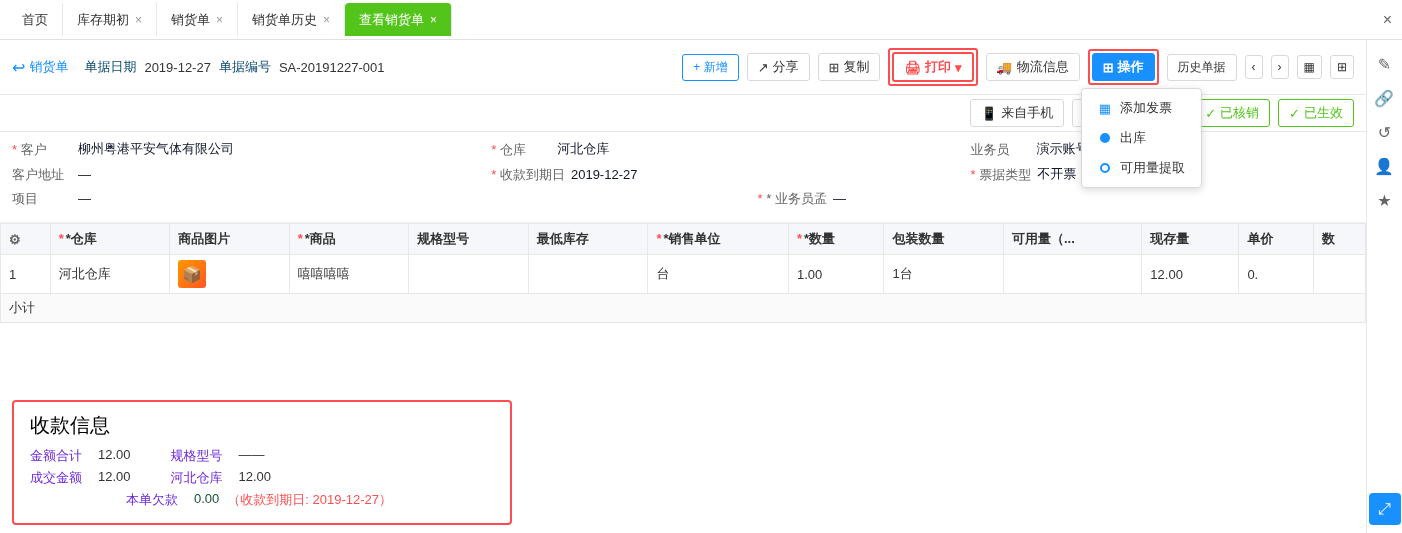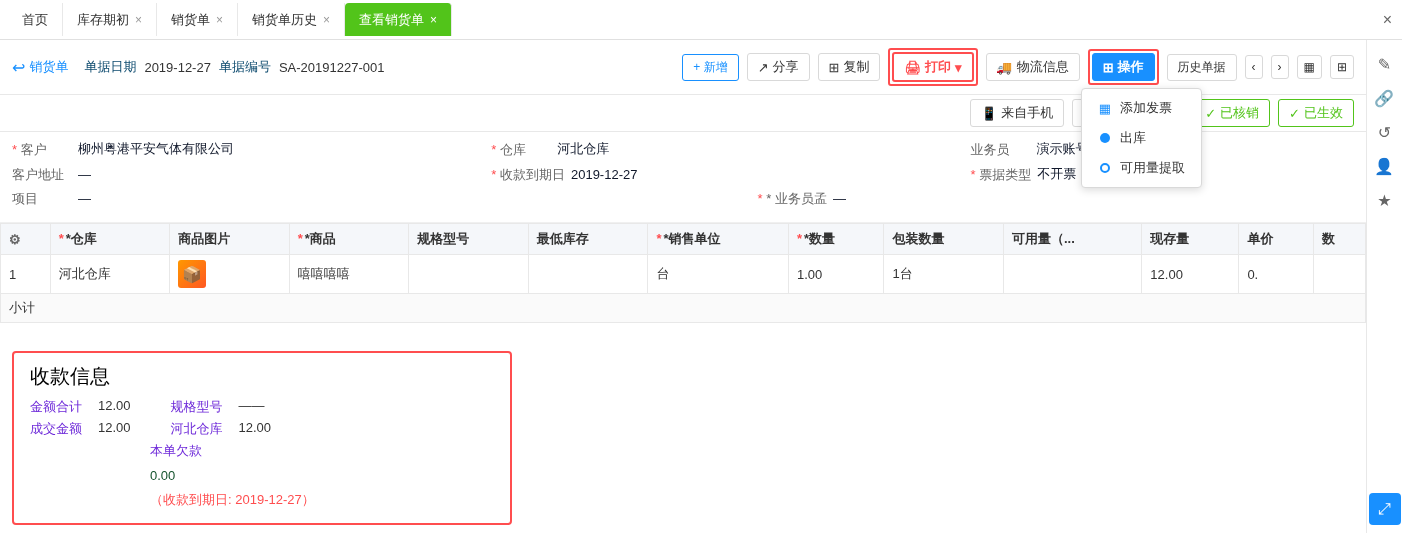--- a/index.html
+++ b/index.html
@@ -373,21 +373,21 @@
         <div class="payment-field">
           <span class="payment-label">成交金额</span>
           <span class="payment-value">12.00</span>
         </div>
         <div class="payment-field">
           <span class="payment-label">河北仓库</span>
           <span class="payment-value">12.00</span>
         </div>
       </div>
       <div class="payment-row">
-        <div class="payment-field" style="margin-left: 120px; flex-direction: column;">
+        <div class="payment-field" style="margin-left: 96px;">
           <span class="payment-label">本单欠款</span>
           <span class="payment-highlight">0.00</span>
           <span class="payment-date">（收款到期日: 2019-12-27）</span>
         </div>
       </div>
     </div>
 
   </div>
 
   <div class="dropdown-menu">

